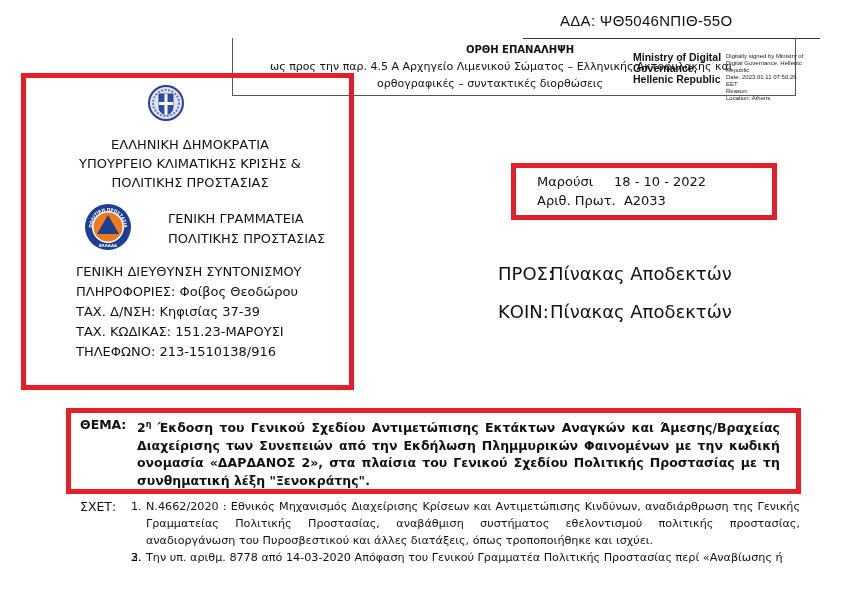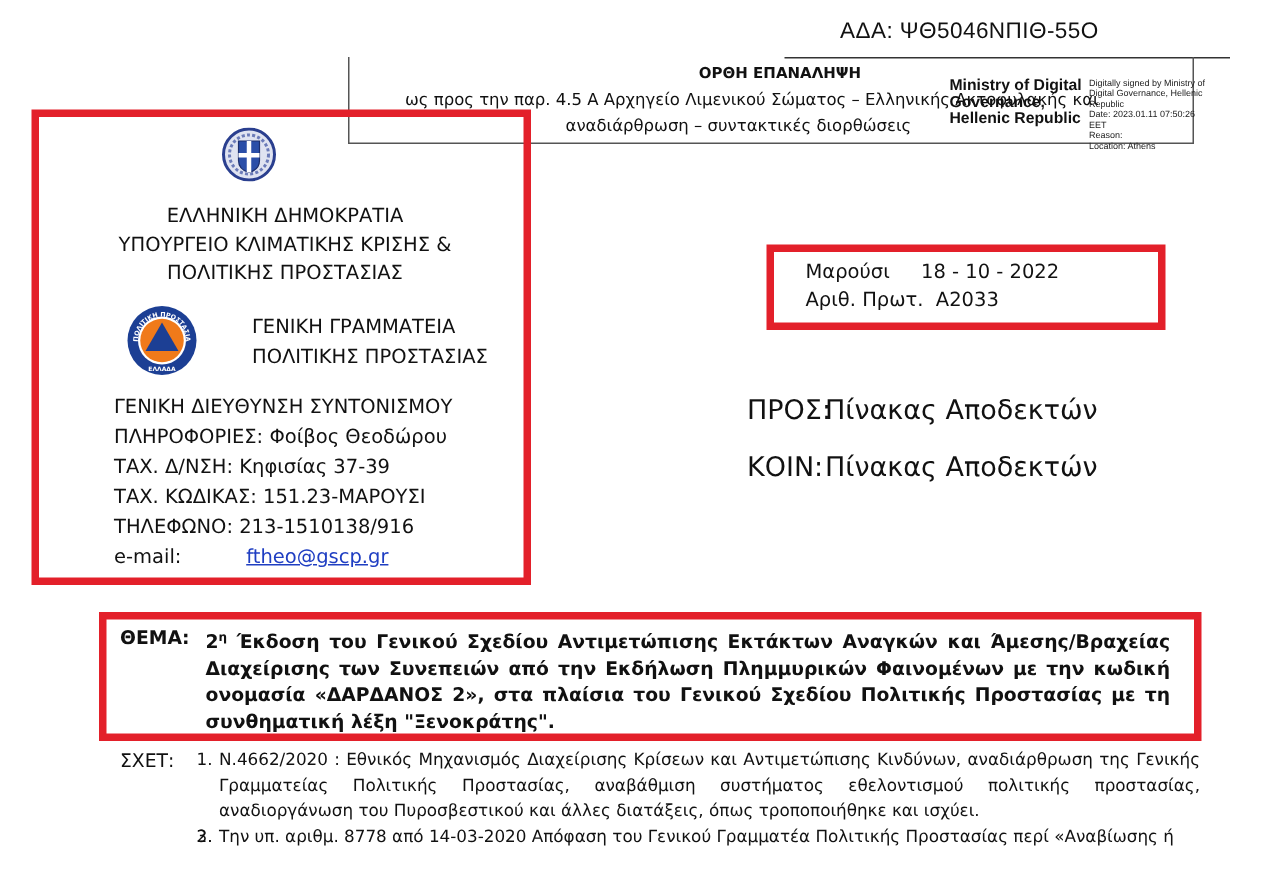--- a/index.html
+++ b/index.html
@@ -82,21 +82,21 @@
 </style>
 </head>
 <body>
 
 <div class="abs ada">ΑΔΑ: ΨΘ5046ΝΠΙΘ-55Ο</div>
 <div class="abs ada-line"></div>
 
 <div class="abs header-box"></div>
 <div class="abs header-title">ΟΡΘΗ ΕΠΑΝΑΛΗΨΗ</div>
 <div class="abs header-line1">ως προς την παρ. 4.5 Α Αρχηγείο Λιμενικού Σώματος – Ελληνικής Ακτοφυλακής και</div>
-<div class="abs header-line2">αναδιάρθρωση – συντακτικές διορθώσεις</div>
+<div class="abs header-line2">ορθογραφικές – συντακτικές διορθώσεις</div>
 
 <div class="abs signer">
   <div>Ministry of Digital</div>
   <div>Governance,</div>
   <div>Hellenic Republic</div>
 </div>
 <div class="abs sig-details">
   <div>Digitally signed by Ministry of</div>
   <div>Digital Governance, Hellenic</div>
   <div>Republic</div>
@@ -138,24 +138,20 @@
   <div>ΓΕΝΙΚΗ ΓΡΑΜΜΑΤΕΙΑ</div>
   <div>ΠΟΛΙΤΙΚΗΣ ΠΡΟΣΤΑΣΙΑΣ</div>
 </div>
 
 <div class="abs contact">
   <div class="row">ΓΕΝΙΚΗ ΔΙΕΥΘΥΝΣΗ ΣΥΝΤΟΝΙΣΜΟΥ</div>
   <div class="row">ΠΛΗΡΟΦΟΡΙΕΣ:  Φοίβος Θεοδώρου</div>
   <div class="row">ΤΑΧ. Δ/ΝΣΗ: Κηφισίας 37-39</div>
   <div class="row">ΤΑΧ. ΚΩΔΙΚΑΣ: 151.23-ΜΑΡΟΥΣΙ</div>
   <div class="row">ΤΗΛΕΦΩΝΟ: 213-1510138/916</div>
-  <div class="row">
-    <span class="email-label">e-mail:</span>
-    <a class="email-link">ftheo@gscp.gr</a>
-  </div>
 </div>
 
 <div class="abs red-box date-box"></div>
 <div class="abs date-text">
   <div>
     <span class="place">Μαρούσι</span><span>18 - 10 - 2022</span>
   </div>
   <div>
     <span>Αριθ. Πρωτ.</span>&nbsp; <span>Α2033</span>
   </div>

